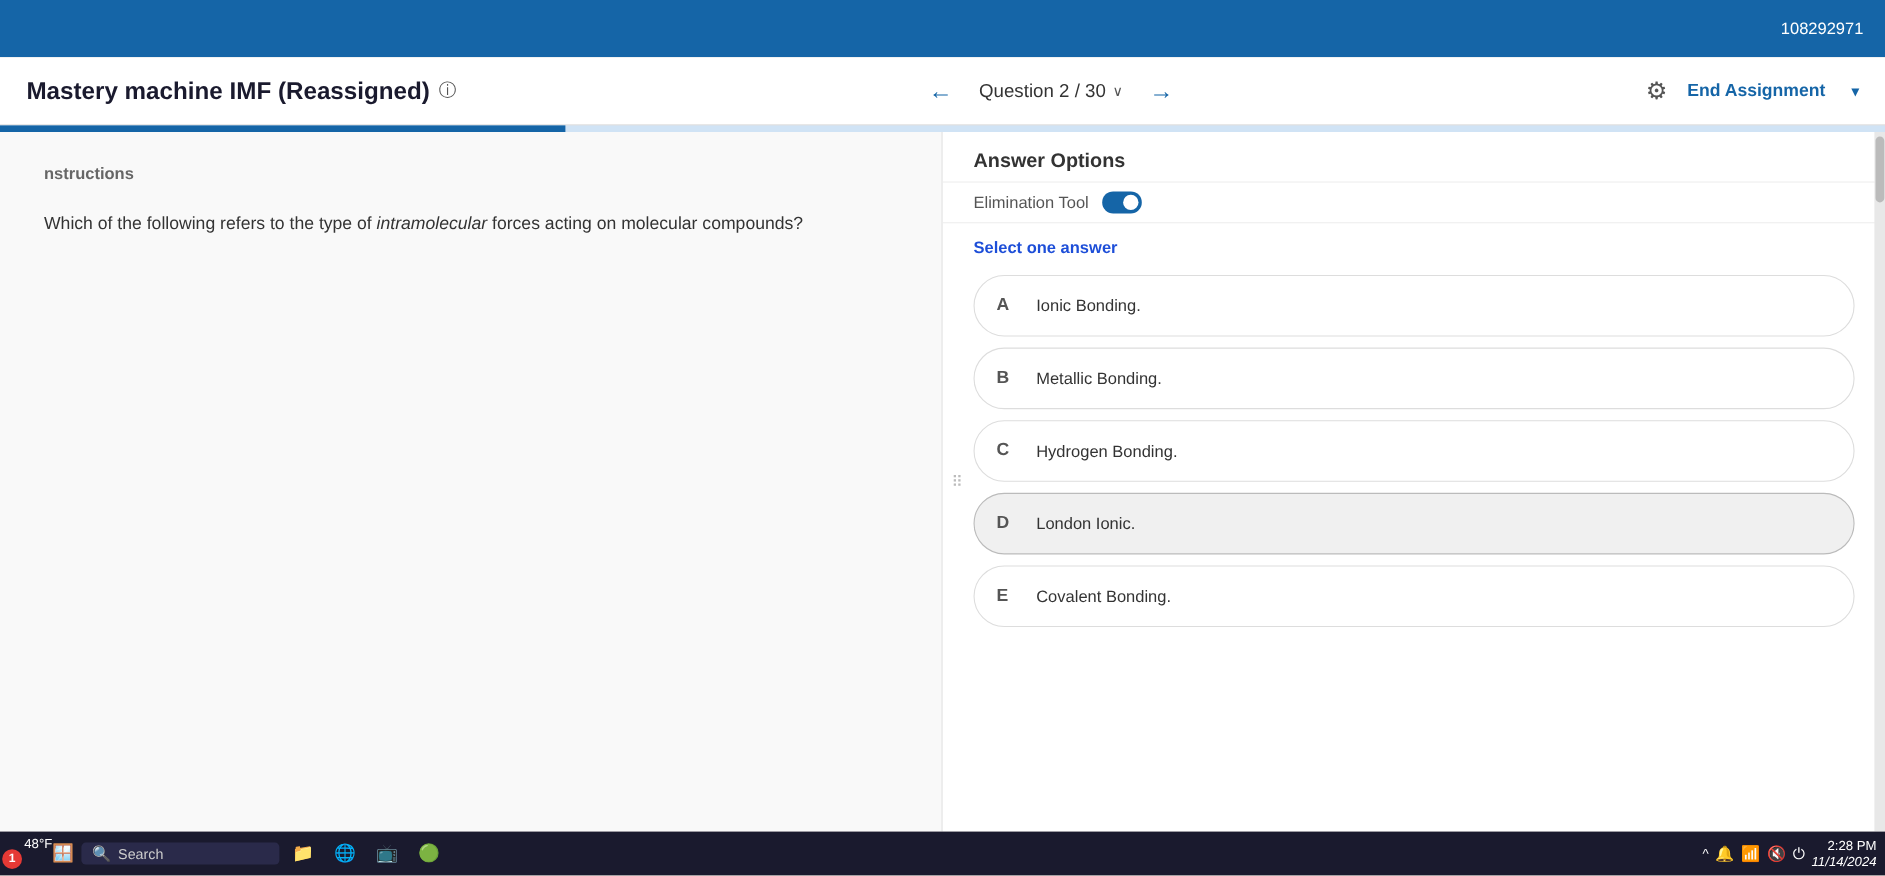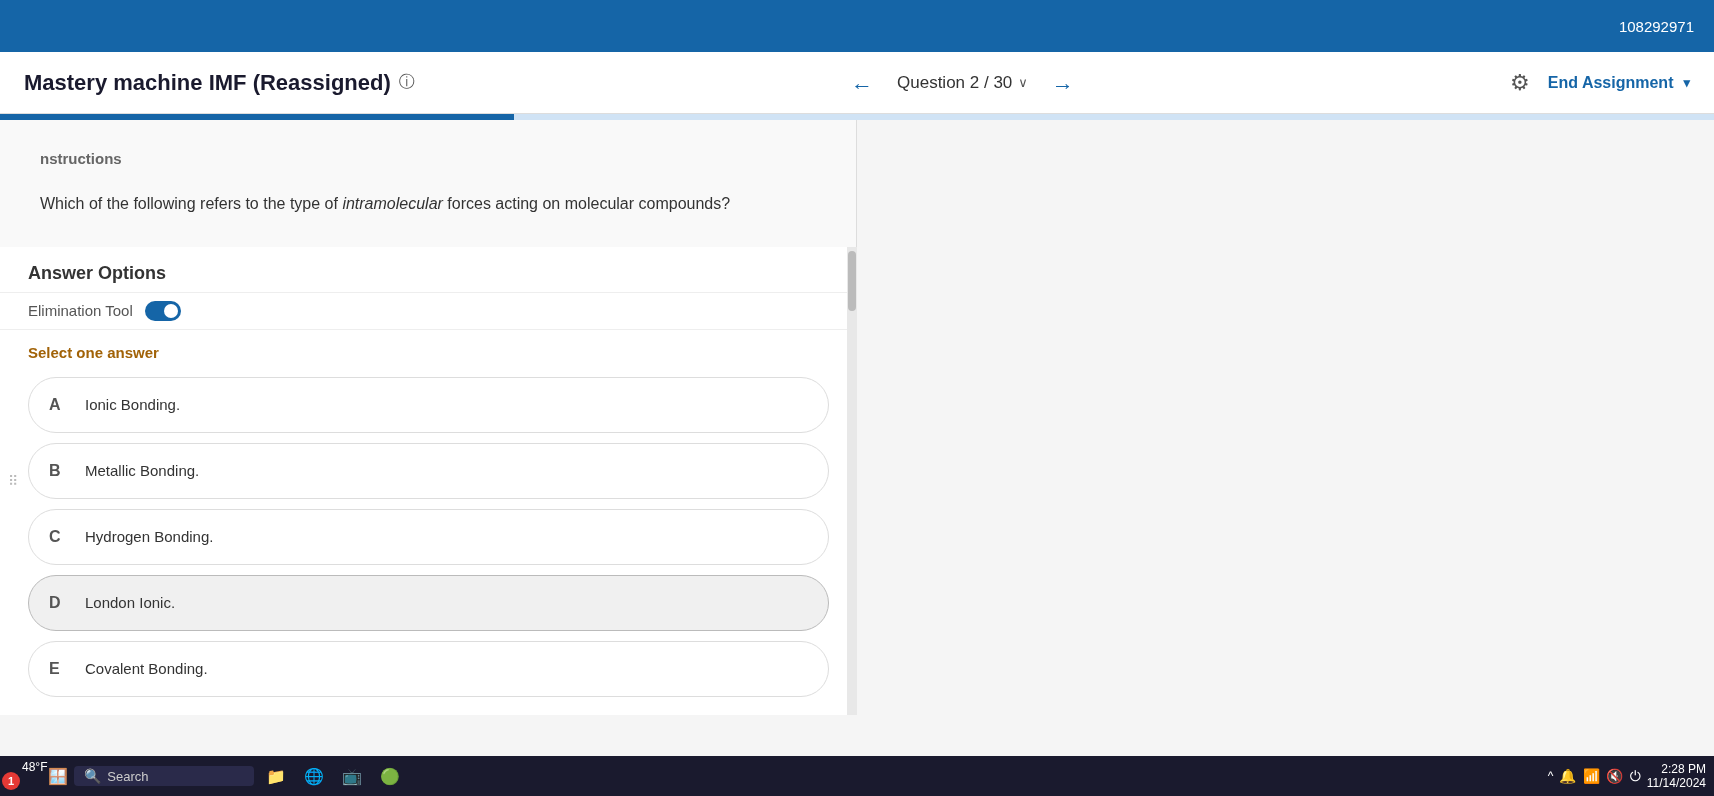--- a/index.html
+++ b/index.html
@@ -77,21 +77,21 @@
       flex: 0 0 auto;
     }
     #settings-icon {
       font-size: 22px;
       color: #555;
       cursor: pointer;
     }
     #end-assignment-btn {
       display: flex;
       align-items: center;
-      gap: 10px;
+      gap: 24px;
       color: #1565a7;
       font-size: 16px;
       font-weight: 600;
       cursor: pointer;
       background: none;
       border: none;
     }
     #end-assignment-btn .dropdown-arrow { font-size: 13px; }
 
     
@@ -105,21 +105,20 @@
       background: #1565a7;
       width: 30%; 
     }
 
     
     #main-content {
       display: flex;
       width: 100%;
       height: calc(796px - 52px - 62px - 6px - 40px);
       background: #f5f5f5;
-      flex-direction: column;
     }
 
     
     #left-panel {
       width: 50%;
       padding: 30px 40px;
       border-right: 1px solid #ddd;
       background: #f9f9f9;
     }
     #instructions-label {
@@ -178,21 +177,21 @@
       top: 3px;
       width: 14px;
       height: 14px;
       background: #fff;
       border-radius: 50%;
     }
     #select-one-label {
       padding: 14px 28px 8px 28px;
       font-size: 15px;
       font-weight: 600;
-      color: #a16207;
+      color: #1d4ed8;
     }
 
     
     #answers-list {
       flex: 1;
       overflow-y: auto;
       padding: 8px 28px 8px 28px;
     }
     .answer-option {
       display: flex;
@@ -295,21 +294,21 @@
       justify-content: flex-end;
       padding: 0 8px;
       gap: 6px;
     }
     #clock {
       color: #fff;
       font-size: 12px;
       text-align: right;
     }
     #clock .time { display: block; }
-    #clock .date { display: block; }
+    #clock .date { display: block; font-style: italic; }
 
     
     #temp-badge {
       position: absolute;
       bottom: 6px;
       left: 2px;
       background: #e53935;
       color: #fff;
       border-radius: 50%;
       width: 18px;

